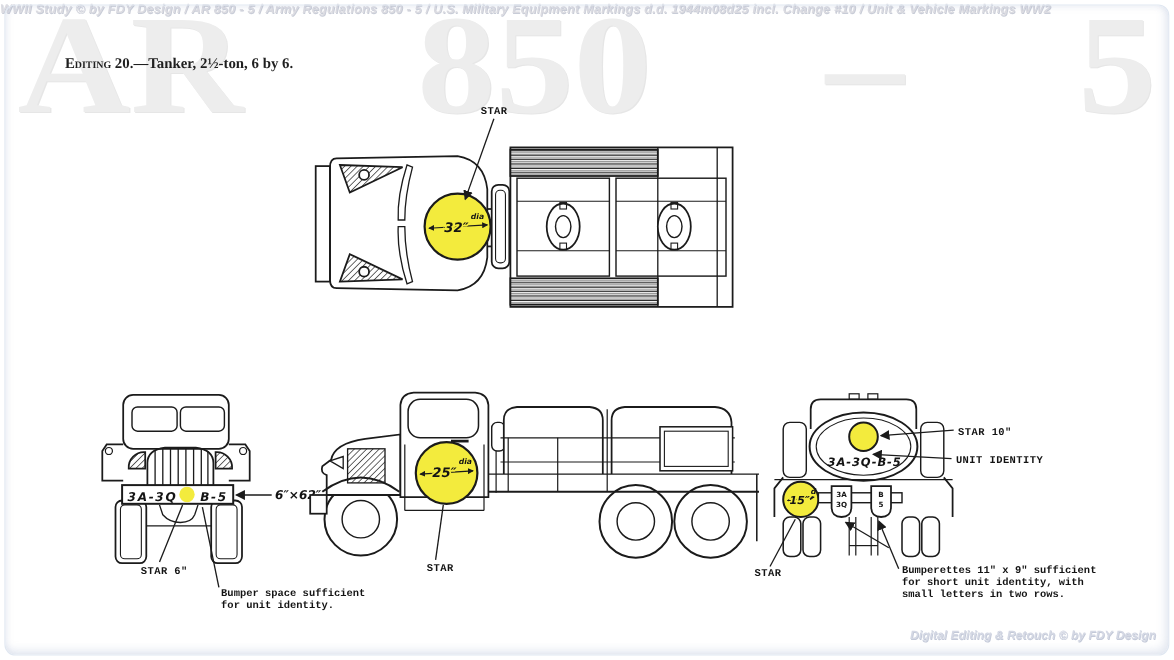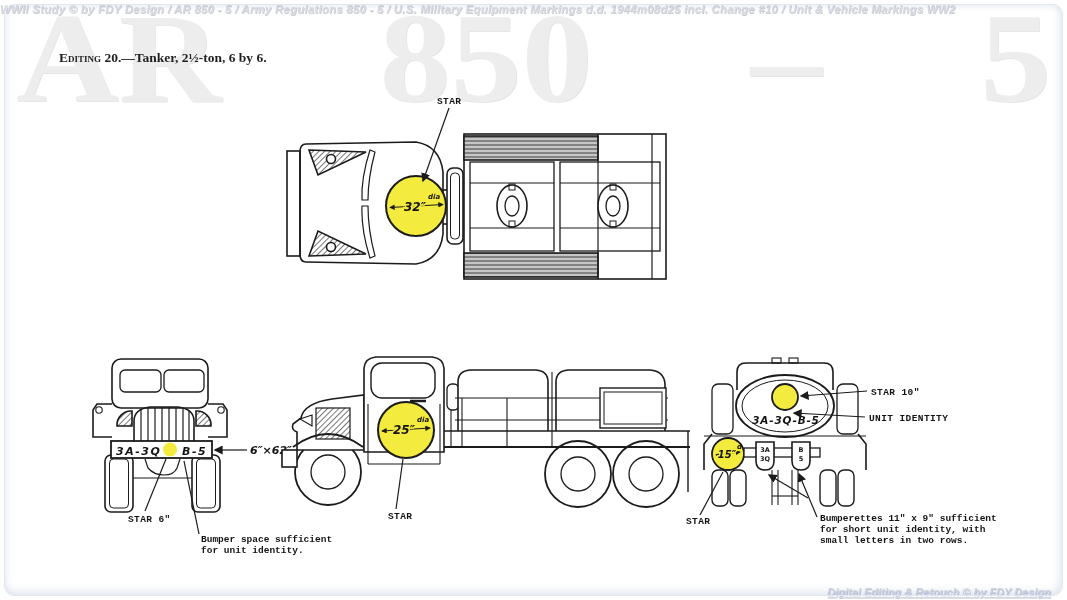--- a/index.html
+++ b/index.html
@@ -13,23 +13,23 @@
           font:bold italic 11.5px "Liberation Sans",sans-serif;letter-spacing:.2px;
           color:#dcdce2;text-shadow:.6px .6px 0 #c9cdd8,-.6px -.6px 0 #ffffff;}
   
   .wm-big{position:absolute;top:6px;left:0;right:0;display:flex;justify-content:space-between;
           padding:0 16px;font-family:"Liberation Serif",serif;font-weight:bold;
           font-size:142px;line-height:.82;color:#ededed;transform:scaleY(.9);transform-origin:top;
           text-shadow:1px 1px 0 #e6e6e6;pointer-events:none;}
   .caption{position:absolute;left:59px;top:50px;font-family:"Liberation Serif",serif;
            font-size:13.5px;font-weight:600;color:#1f1f1f;}
   .caption .sc{font-variant:small-caps;}
-  .wm-bottom{position:absolute;right:16px;bottom:2px;
+  .wm-bottom{position:absolute;right:16px;bottom:16px;
              font:bold italic 11px "Liberation Sans",sans-serif;color:#d4d8e4;
-             text-shadow:.6px .6px 0 #c3c9d8,-.6px -.6px 0 #ffffff;text-decoration:underline;}
+             text-shadow:.6px .6px 0 #c3c9d8,-.6px -.6px 0 #ffffff;}
   svg{position:absolute;inset:0;}
   
   .lbl{font:bold 9.5px "Liberation Mono",monospace;fill:#141414;letter-spacing:.4px;}
   .note{font:bold 9.5px "Liberation Mono",monospace;fill:#141414;}
   .hand{font:bold italic 11px "DejaVu Sans",sans-serif;fill:#141414;}
   .mark{font:bold italic 11px "DejaVu Sans",sans-serif;fill:#141414;letter-spacing:1.5px;}
   .mark2{font:bold italic 10.5px "DejaVu Sans",sans-serif;fill:#141414;letter-spacing:.8px;}
   .tiny{font:bold 6.5px "DejaVu Sans",sans-serif;fill:#141414;}
   .dim{font:bold italic 12px "DejaVu Sans",sans-serif;fill:#141414;paint-order:stroke;stroke:#f3eb3d;stroke-width:3px;}
   .dimsm{font:bold italic 10px "DejaVu Sans",sans-serif;fill:#141414;paint-order:stroke;stroke:#f3eb3d;stroke-width:3px;}

